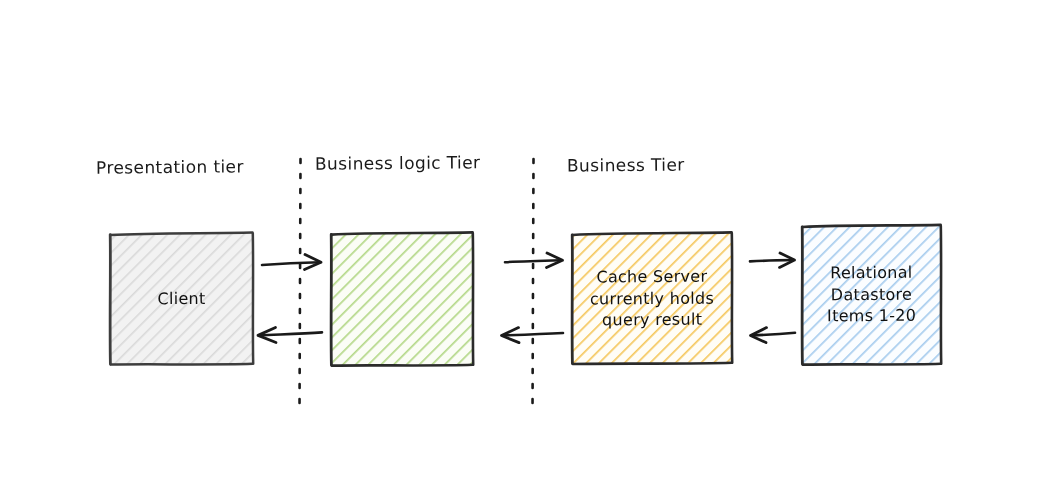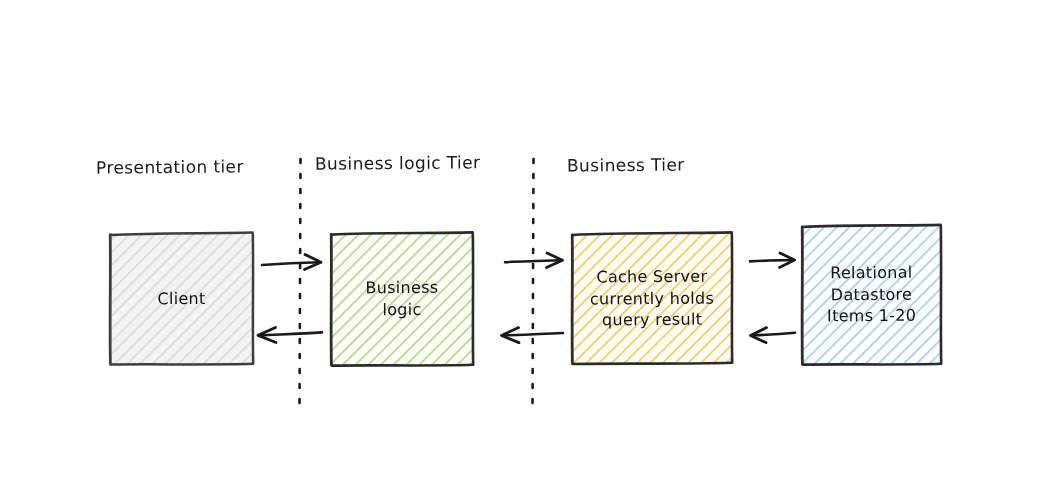--- a/index.html
+++ b/index.html
@@ -145,22 +145,20 @@
   </svg>
 
   <div class="tier-label" style="left:96px; top:138px;">Presentation tier</div>
 
   <div class="tier-label" style="left:315px; top:134px;">Business logic Tier</div>
 
   <div class="tier-label" style="left:567px; top:136px;">Business Tier</div>
 
   <div class="box-label" style="left:110px; top:214px; width:143px; height:131px;text-align:right;">Client</div>
 
-  <div class="box-label" style="left:331px; top:214px; width:142px; height:132px;">Business
-logic</div>
 
   <div class="box-label" style="left:572px; top:214px; width:160px; height:131px;">Cache Server
 currently holds
 query result</div>
 
   <div class="box-label" style="left:802px; top:206px; width:139px; height:139px;">Relational
 Datastore
 Items 1-20</div>
 
 </div>

